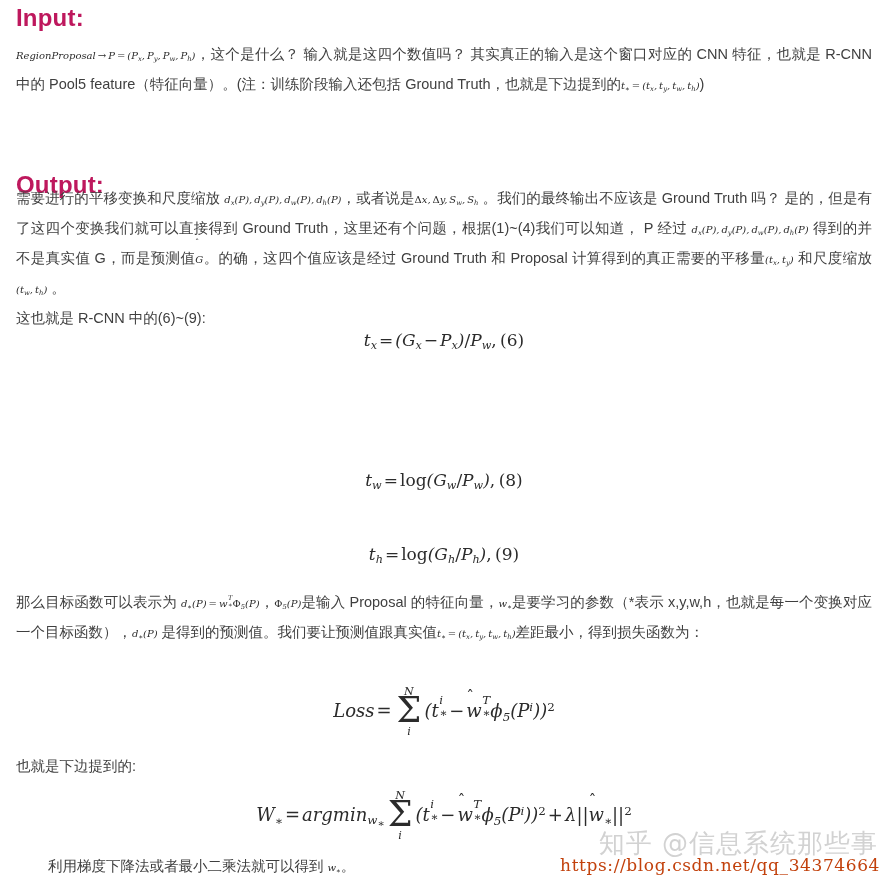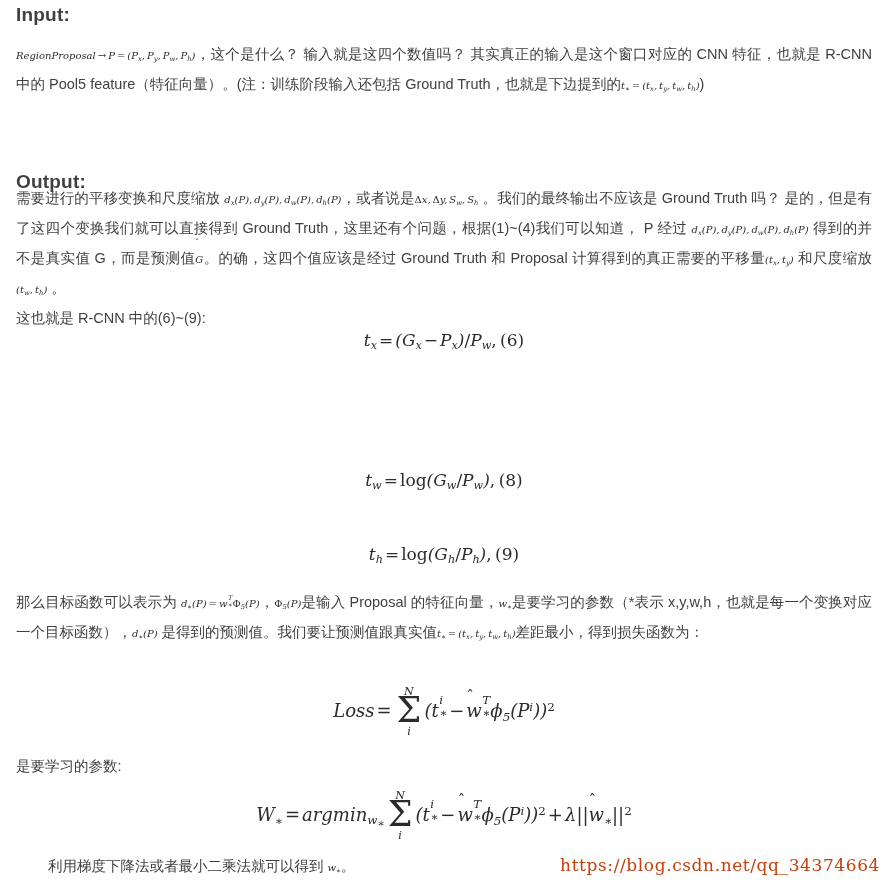--- a/index.html
+++ b/index.html
@@ -16,23 +16,23 @@
     overflow: hidden;
   }
   .page {
     position: relative;
     width: 888px;
     height: 889px;
     padding: 0;
     box-sizing: border-box;
   }
   .section-heading {
-    font-size: 19px;
+    font-size: 24px;
     font-weight: bold;
-    color: #404040;
+    color: #be185d;
     margin: 0;
     letter-spacing: 0.2px;
   }
   #heading-input { position: absolute; left: 16px; top: 4px; }
   #heading-output { position: absolute; left: 16px; top: 147px; margin-top: 24px; }
 
   .body-par {
     position: absolute;
     left: 16px;
     width: 856px;
@@ -198,26 +198,27 @@
 
   <div class="body-par" id="par-loss">
     <span>那么目标函数可以表示为 </span><span class="m"><span>d</span><sub>∗</sub>(<span>P</span>)<span class="op">=</span><span>w</span><span class="sub-sup"><span class="s-up">T</span><span class="s-dn">∗</span></span><span class="rm">Φ</span><sub>5</sub>(<span>P</span>)</span><span>，</span><span class="m"><span class="rm">Φ</span><sub>5</sub>(<span>P</span>)</span><span>是输入 Proposal 的特征向量，</span><span class="m"><span>w</span><sub>∗</sub></span><span>是要学习的参数（*表示 x,y,w,h，也就是每一个变换对应一个目标函数），</span><span class="m"><span>d</span><sub>∗</sub>(<span>P</span>)</span><span> 是得到的预测值。我们要让预测值跟真实值</span><span class="m"><span>t</span><sub>∗</sub><span class="op">=</span>(<span>t</span><sub>x</sub>, <span>t</span><sub>y</sub>, <span>t</span><sub>w</sub>, <span>t</span><sub>h</sub>)</span><span>差距最小，得到损失函数为：</span>
   </div>
 
   <div class="display-eq" id="eq-loss">
     <span class="rm" style="font-style:italic">Loss</span><span class="op">=</span><span class="sum-wrap"><span class="sum-top">N</span><span class="sum-sym">Σ</span><span class="sum-bot">i</span></span><span>(<span>t</span><span class="sub-sup"><span class="s-up">i</span><span class="s-dn">∗</span></span><span class="op">−</span><span class="hat-box"><span class="hat">̂</span><span>w</span></span><span class="sub-sup"><span class="s-up">T</span><span class="s-dn">∗</span></span><span class="rm" style="font-style:italic">ϕ</span><sub>5</sub>(<span>P</span><sup>i</sup>))<sup class="rm">2</sup></span>
   </div>
 
   <div class="body-par" id="par-optgoal">
-    <span>是要学习的参数:</span>
+    <span>也就是下边提到的:</span>
   </div>
 
   <div class="display-eq" id="eq-w">
     <span><span>W</span><sub>∗</sub></span><span class="op">=</span><span><span style="font-style:italic">argmin</span><sub><span>w</span><sub style="font-size:0.9em">∗</sub></sub></span><span class="sum-wrap"><span class="sum-top">N</span><span class="sum-sym">Σ</span><span class="sum-bot">i</span></span><span>(<span>t</span><span class="sub-sup"><span class="s-up">i</span><span class="s-dn">∗</span></span><span class="op">−</span><span class="hat-box"><span class="hat">̂</span><span>w</span></span><span class="sub-sup"><span class="s-up">T</span><span class="s-dn">∗</span></span><span class="rm" style="font-style:italic">ϕ</span><sub>5</sub>(<span>P</span><sup>i</sup>))<sup class="rm">2</sup><span class="op">+</span><span class="rm" style="font-style:italic">λ</span><span class="rm">||</span><span class="hat-box"><span class="hat">̂</span><span>w</span></span><sub>∗</sub><span class="rm">||</span><sup class="rm">2</sup></span>
   </div>
 
   <div class="body-par" id="par-final">
     <span>利用梯度下降法或者最小二乘法就可以得到 </span><span class="m"><span>w</span><sub>∗</sub></span><span>。</span>
   </div>
 
+  <div class="watermark-zhihu">知乎 @信息系统那些事</div>
   <div class="watermark-url">https://blog.csdn.net/qq_34374664</div>
 
 </div>
 
 </body></html>

